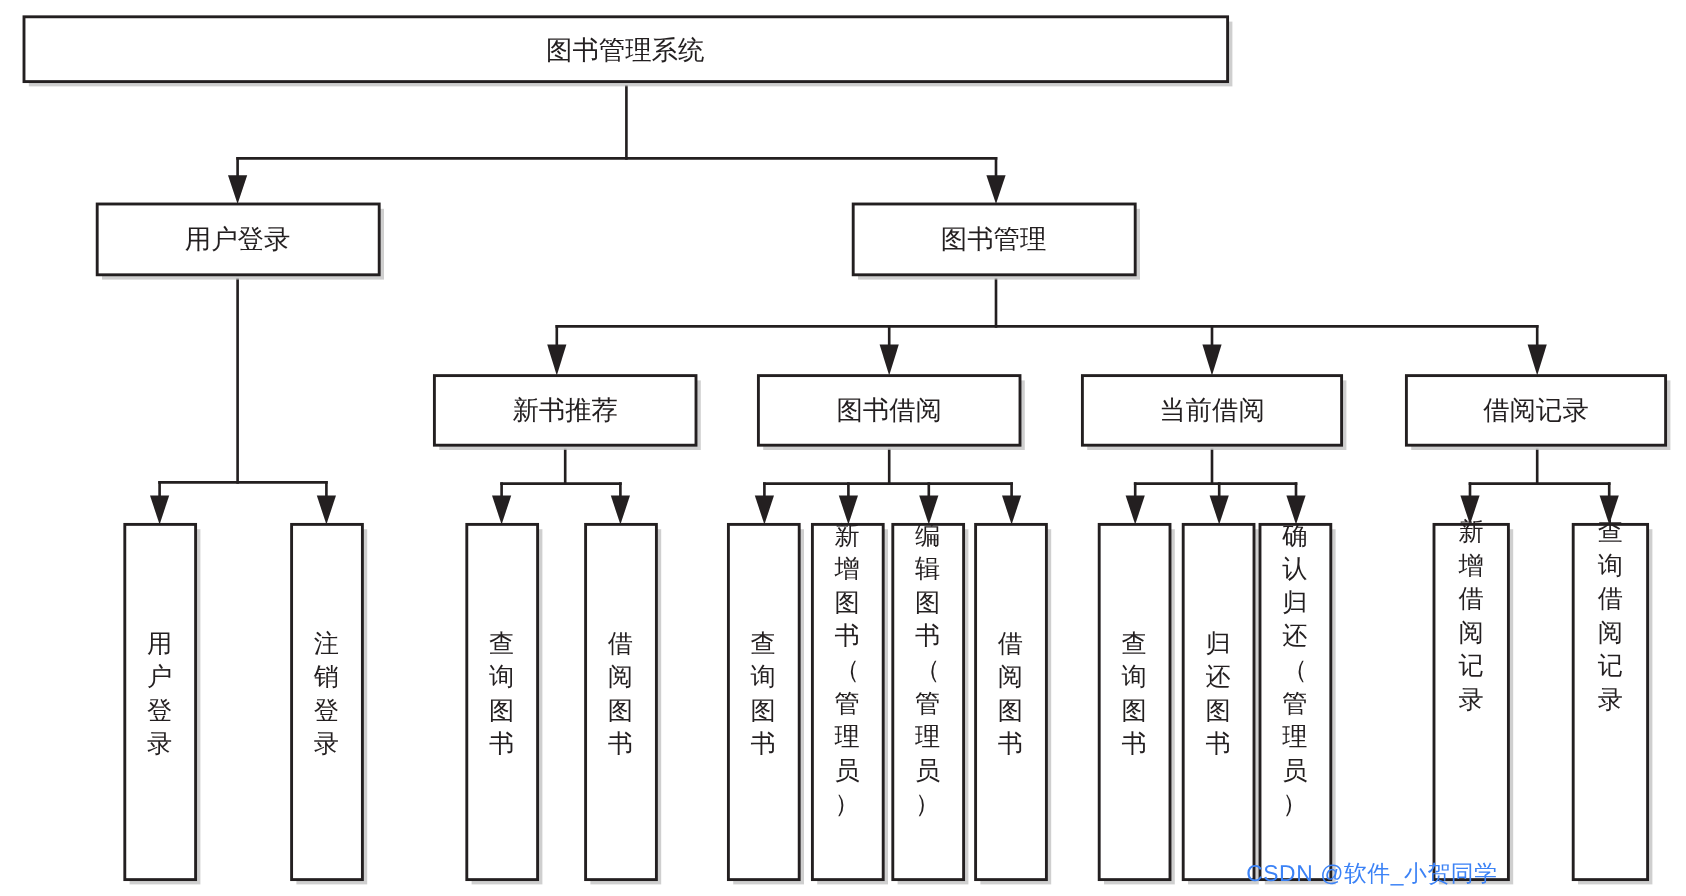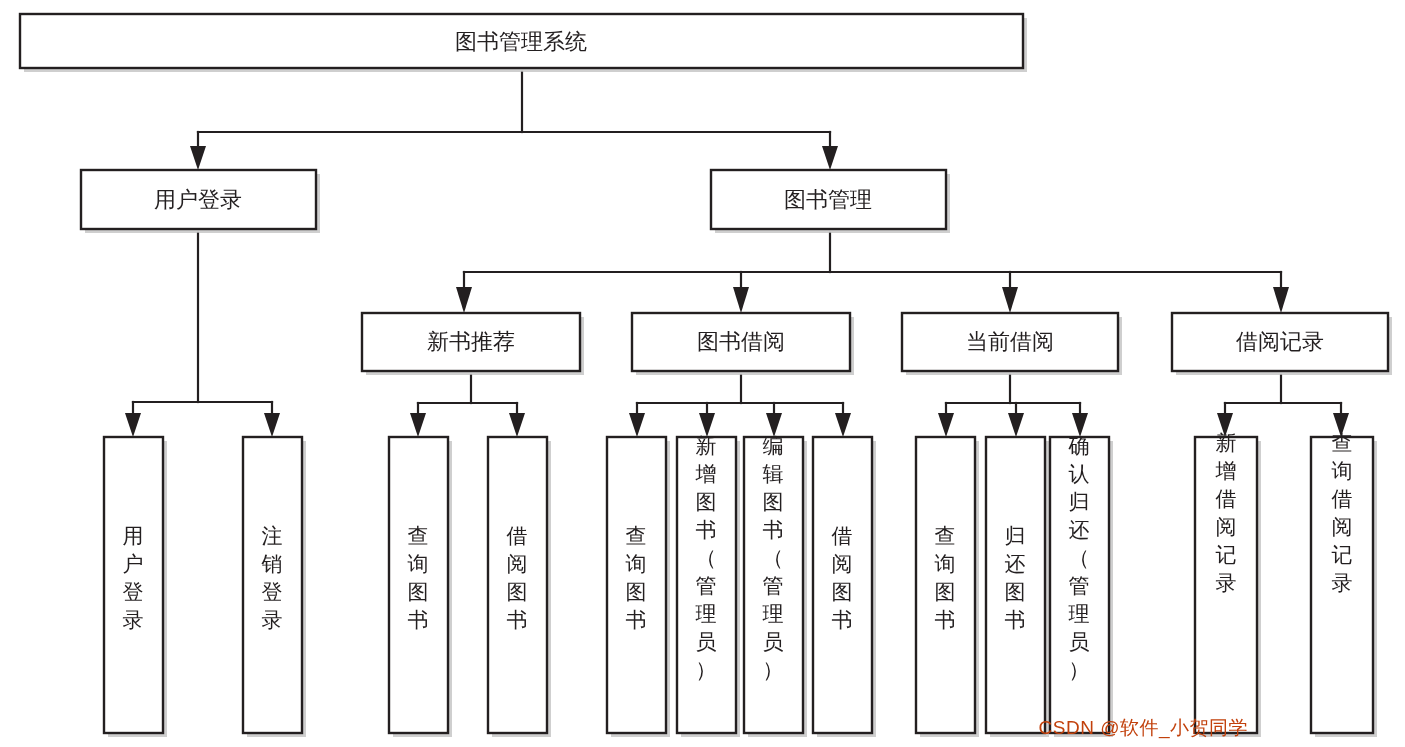--- a/index.html
+++ b/index.html
@@ -25,21 +25,21 @@
     fill:#231f20;
     font-family:"Liberation Sans","DejaVu Sans",sans-serif;
     font-size:21px;
     text-anchor:middle;
   }
   .watermark{
     position:absolute;
     right:8px;bottom:6px;
     font-family:"Liberation Sans","DejaVu Sans",sans-serif;
     font-size:19px;
-    color:#c2410c;
+    color:#3b82f6;
     letter-spacing:.5px;
     white-space:nowrap;
     user-select:none;
   }
 </style>
 </head>
 <body>
 
 <div id="diagram-root">
 

